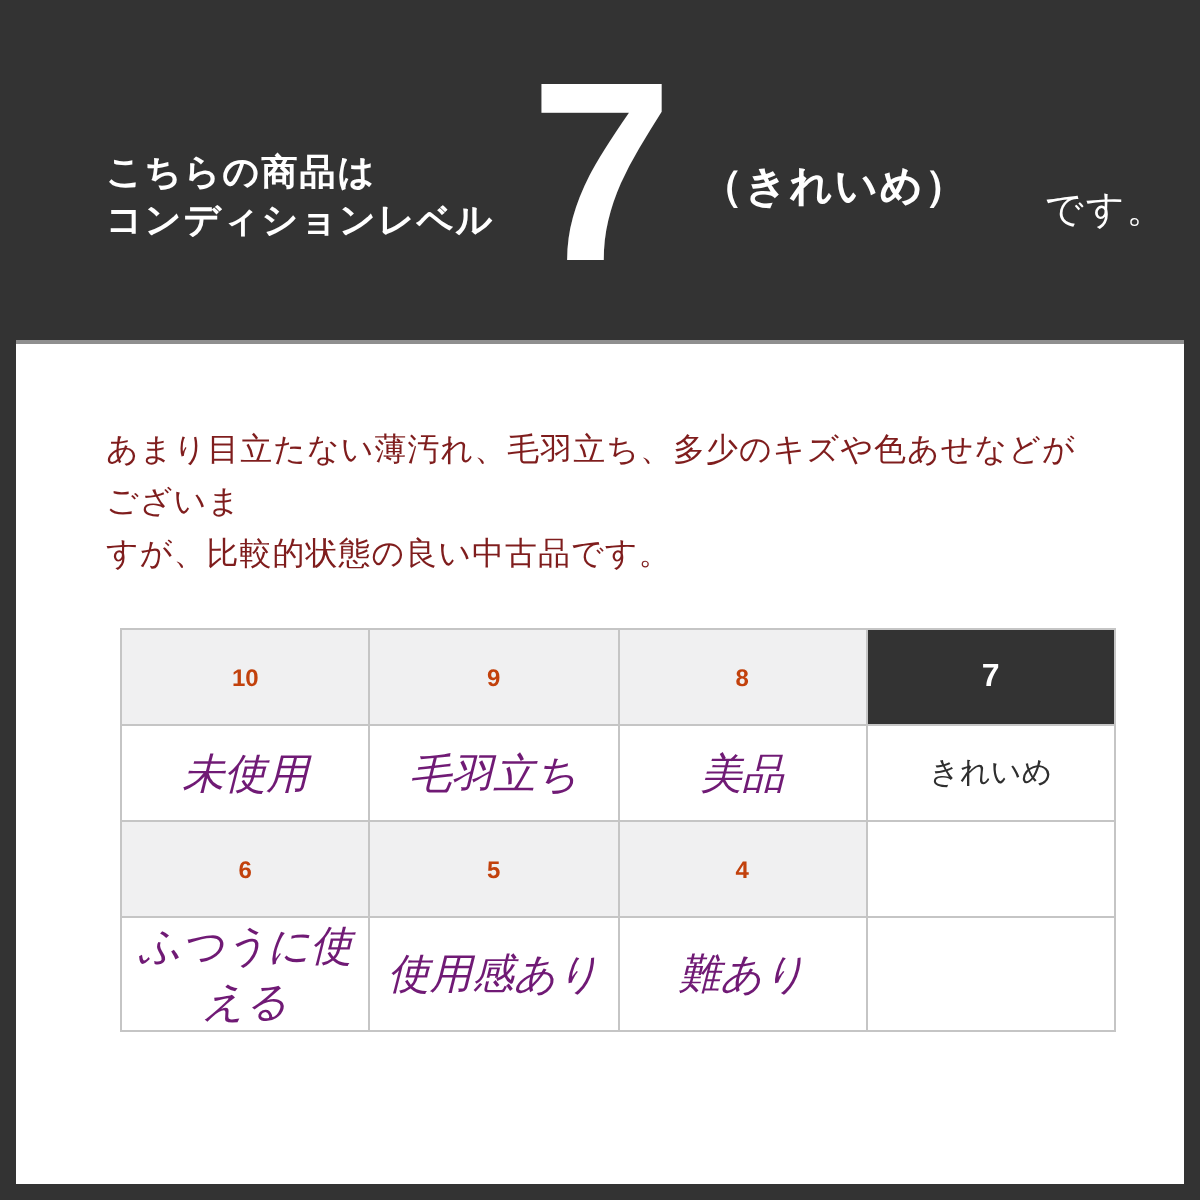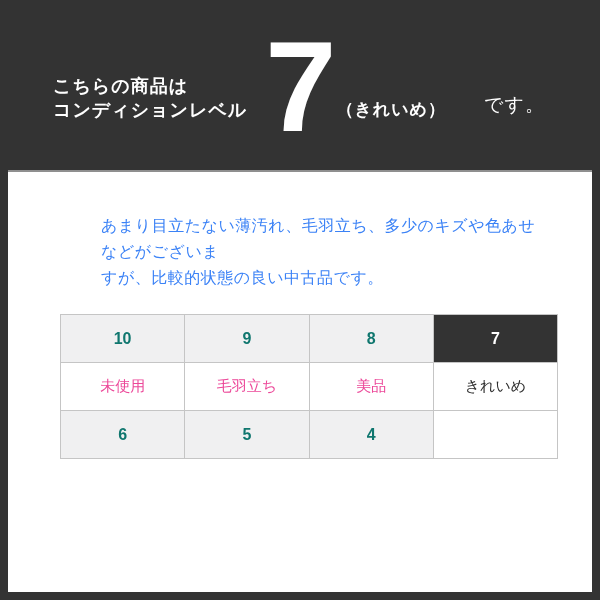--- a/index.html
+++ b/index.html
@@ -33,24 +33,25 @@
   }
   .banner-level {
     font-size: 128px;
     font-weight: bold;
     line-height: 1;
     margin-left: 18px;
     position: relative;
     top: 2px;
   }
   .banner-note {
-    font-size: 17px;
+    font-size: 21px;
     font-weight: bold;
+    margin-left: 14px;
     position: relative;
-    top: 24px;
+    top: 8px;
     letter-spacing: 1px;
   }
   .banner-suffix {
     font-size: 19px;
     font-weight: normal;
     margin-left: 38px;
     position: relative;
     top: 20px;
     letter-spacing: 1px;
   }
@@ -59,24 +60,23 @@
   .panel {
     margin: 0 8px;
     height: 422px;
     background: #ffffff;
     border-top: 2px solid #8f8f8f;
     padding: 41px 45px 0 45px;
   }
   .description {
     font-size: 16px;
     line-height: 26px;
-    color: #3b82f6;
+    color: #7f1d1d;
     letter-spacing: 0.5px;
     white-space: pre-line;
-    margin-left: 48px;
   }
   .section-heading {
     margin-top: 57px;
     font-size: 17px;
     color: #3c3c3c;
     letter-spacing: 1px;
   }
   .section-heading .bullet {
     color: #333333;
     margin-right: 2px;
@@ -92,28 +92,29 @@
   }
   table.rank td {
     width: 124px;
     height: 48px;
     text-align: center;
     vertical-align: middle;
     border: 1px solid #c5c5c5;
   }
   td.num {
     background: #f0f0f1;
-    color: #0f766e;
-    font-size: 16px;
+    color: #c2410c;
+    font-size: 12px;
     font-weight: bold;
   }
   td.lbl {
     background: #ffffff;
-    color: #ec4899;
-    font-size: 15px;
+    color: #701a75;
+    font-size: 21px;
+    font-style: italic;
   }
   td.hl-num {
     background: #333333;
     color: #ffffff;
     font-size: 16px;
     font-weight: bold;
     border: 2px solid #2b2b2b;
   }
   td.hl-lbl {
     background: #ffffff;
@@ -159,17 +160,23 @@
           <td class="lbl">毛羽立ち</td>
           <td class="lbl">美品</td>
           <td class="hl-lbl">きれいめ</td>
         </tr>
         <tr>
           <td class="num">6</td>
           <td class="num">5</td>
           <td class="num">4</td>
           <td class="empty"></td>
         </tr>
+        <tr>
+          <td class="lbl">ふつうに使える</td>
+          <td class="lbl">使用感あり</td>
+          <td class="lbl">難あり</td>
+          <td class="empty"></td>
+        </tr>
       </tbody>
     </table>
 
   </div>
 </div>
 
 </body></html>

